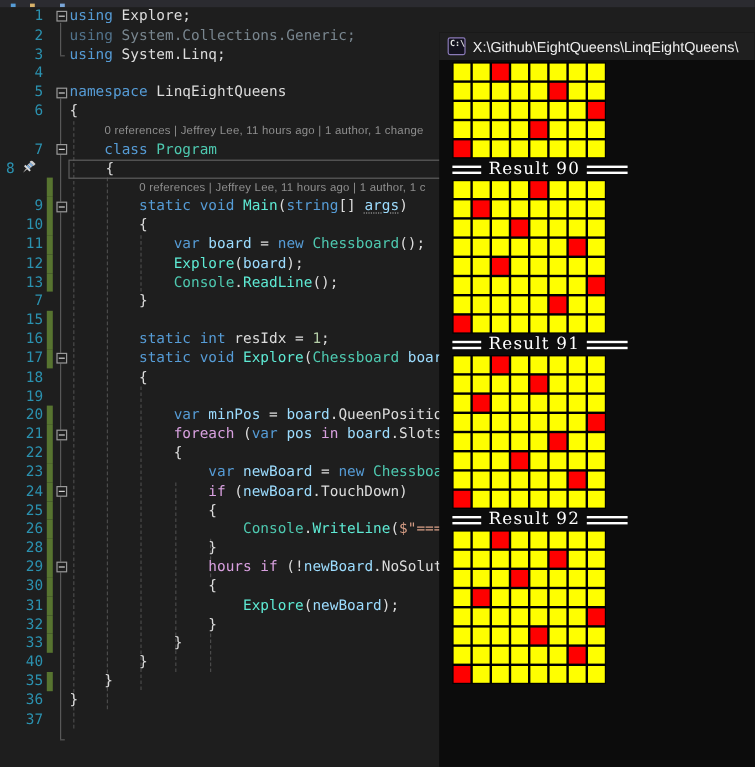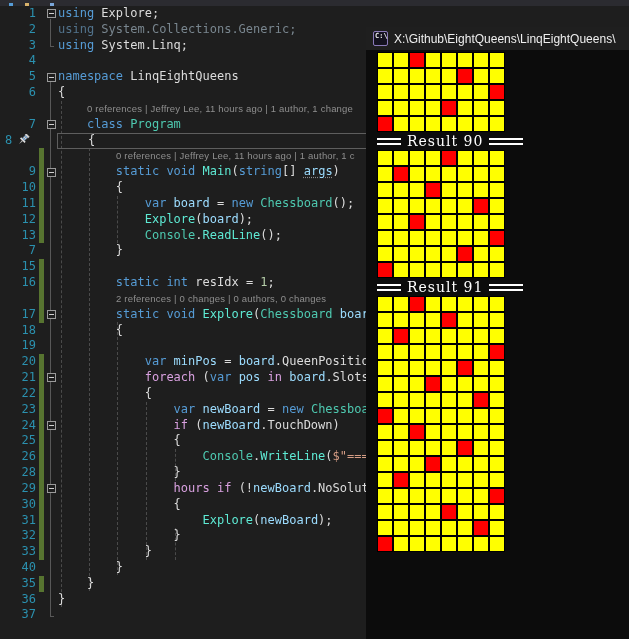--- a/index.html
+++ b/index.html
@@ -100,21 +100,20 @@
     <div class="curline" style="top: 126.64px;"></div>
     <div class="row"><span class="ln"></span><div class="cbar on"></div><div class="fold"></div><div class="content" style="padding-left: 58px;"><span class="codelens">0 references | Jeffrey Lee, 11 hours ago | 1 author, 1 c</span></div></div>
     <div class="row"><span class="ln">9</span><div class="cbar on"></div><div class="fold"><div class="foldbox"></div></div><div class="content"><span class="p">        </span><span class="k">static</span><span class="p"> </span><span class="k">void</span><span class="m"> Main</span><span class="p">(</span><span class="k">string</span><span class="p">[] </span><span class="u">args</span><span class="p">)</span></div></div>
     <div class="row"><span class="ln">10</span><div class="cbar on"></div><div class="fold"></div><div class="content"><span class="p">        {</span></div></div>
     <div class="row"><span class="ln">11</span><div class="cbar on"></div><div class="fold"></div><div class="content"><span class="p">            </span><span class="k">var</span><span class="v"> board</span><span class="p"> = </span><span class="k">new</span><span class="t"> Chessboard</span><span class="p">();</span></div></div>
     <div class="row"><span class="ln">12</span><div class="cbar on"></div><div class="fold"></div><div class="content"><span class="p">            </span><span class="m">Explore</span><span class="p">(</span><span class="v">board</span><span class="p">);</span></div></div>
     <div class="row"><span class="ln">13</span><div class="cbar on"></div><div class="fold"></div><div class="content"><span class="p">            </span><span class="t">Console</span><span class="p">.</span><span class="m">ReadLine</span><span class="p">();</span></div></div>
     <div class="row"><span class="ln">7</span><div class="cbar"></div><div class="fold"></div><div class="content"><span class="p">        }</span></div></div>
     <div class="row"><span class="ln">15</span><div class="cbar on"></div><div class="fold"></div><div class="content"></div></div>
     <div class="row"><span class="ln">16</span><div class="cbar on"></div><div class="fold"></div><div class="content"><span class="p">        </span><span class="k">static</span><span class="p"> </span><span class="k">int</span><span class="p"> resIdx = </span><span class="n">1</span><span class="p">;</span></div></div>
-    <div class="row"><span class="ln"></span><div class="cbar on"></div><div class="fold"></div><div class="content" style="padding-left: 58px;"><span class="codelens">2 references | 0 changes | 0 authors, 0 changes</span></div></div>
     <div class="row"><span class="ln">17</span><div class="cbar on"></div><div class="fold"><div class="foldbox"></div></div><div class="content"><span class="p">        </span><span class="k">static</span><span class="p"> </span><span class="k">void</span><span class="m"> Explore</span><span class="p">(</span><span class="t">Chessboard</span><span class="v"> board</span></div></div>
     <div class="row"><span class="ln">18</span><div class="cbar"></div><div class="fold"></div><div class="content"><span class="p">        {</span></div></div>
     <div class="row"><span class="ln">19</span><div class="cbar"></div><div class="fold"></div><div class="content"><span class="p">            </span></div></div>
     <div class="row"><span class="ln">20</span><div class="cbar on"></div><div class="fold"></div><div class="content"><span class="p">            </span><span class="k">var</span><span class="v"> minPos</span><span class="p"> = </span><span class="v">board</span><span class="p">.QueenPosition</span></div></div>
     <div class="row"><span class="ln">21</span><div class="cbar on"></div><div class="fold"><div class="foldbox"></div></div><div class="content"><span class="p">            </span><span class="c">foreach</span><span class="p"> (</span><span class="k">var</span><span class="v"> pos</span><span class="c"> in</span><span class="v"> board</span><span class="p">.Slots.</span></div></div>
     <div class="row"><span class="ln">22</span><div class="cbar on"></div><div class="fold"></div><div class="content"><span class="p">            {</span></div></div>
     <div class="row"><span class="ln">23</span><div class="cbar on"></div><div class="fold"></div><div class="content"><span class="p">                </span><span class="k">var</span><span class="v"> newBoard</span><span class="p"> = </span><span class="k">new</span><span class="t"> Chessboar</span></div></div>
     <div class="row"><span class="ln">24</span><div class="cbar on"></div><div class="fold"><div class="foldbox"></div></div><div class="content"><span class="p">                </span><span class="c">if</span><span class="p"> (</span><span class="v">newBoard</span><span class="p">.TouchDown)</span></div></div>
     <div class="row"><span class="ln">25</span><div class="cbar on"></div><div class="fold"></div><div class="content"><span class="p">                {</span></div></div>
     <div class="row"><span class="ln">26</span><div class="cbar on"></div><div class="fold"></div><div class="content"><span class="p">                    </span><span class="t">Console</span><span class="p">.</span><span class="m">WriteLine</span><span class="p">(</span><span class="s">$"===</span></div></div>
@@ -313,20 +312,25 @@
         <div class="cell" style="background: rgb(255, 255, 0);"></div>
         <div class="cell q" style="background: rgb(255, 0, 0);"></div>
         <div class="cell" style="background: rgb(255, 255, 0);"></div>
         <div class="cell" style="background: rgb(255, 255, 0);"></div>
         <div class="cell" style="background: rgb(255, 255, 0);"></div>
         <div class="cell" style="background: rgb(255, 255, 0);"></div>
         <div class="cell" style="background: rgb(255, 255, 0);"></div>
         <div class="cell" style="background: rgb(255, 255, 0);"></div>
         <div class="cell" style="background: rgb(255, 255, 0);"></div>
       </div>
+      <div class="sep">
+        <div class="dbl l"></div>
+        <span>Result 92</span>
+        <div class="dbl r"></div>
+      </div>
       <div class="board">
         <div class="cell" style="background: rgb(255, 255, 0);"></div>
         <div class="cell" style="background: rgb(255, 255, 0);"></div>
         <div class="cell q" style="background: rgb(255, 0, 0);"></div>
         <div class="cell" style="background: rgb(255, 255, 0);"></div>
         <div class="cell" style="background: rgb(255, 255, 0);"></div>
         <div class="cell" style="background: rgb(255, 255, 0);"></div>
         <div class="cell" style="background: rgb(255, 255, 0);"></div>
         <div class="cell" style="background: rgb(255, 255, 0);"></div>
         <div class="cell" style="background: rgb(255, 255, 0);"></div>

